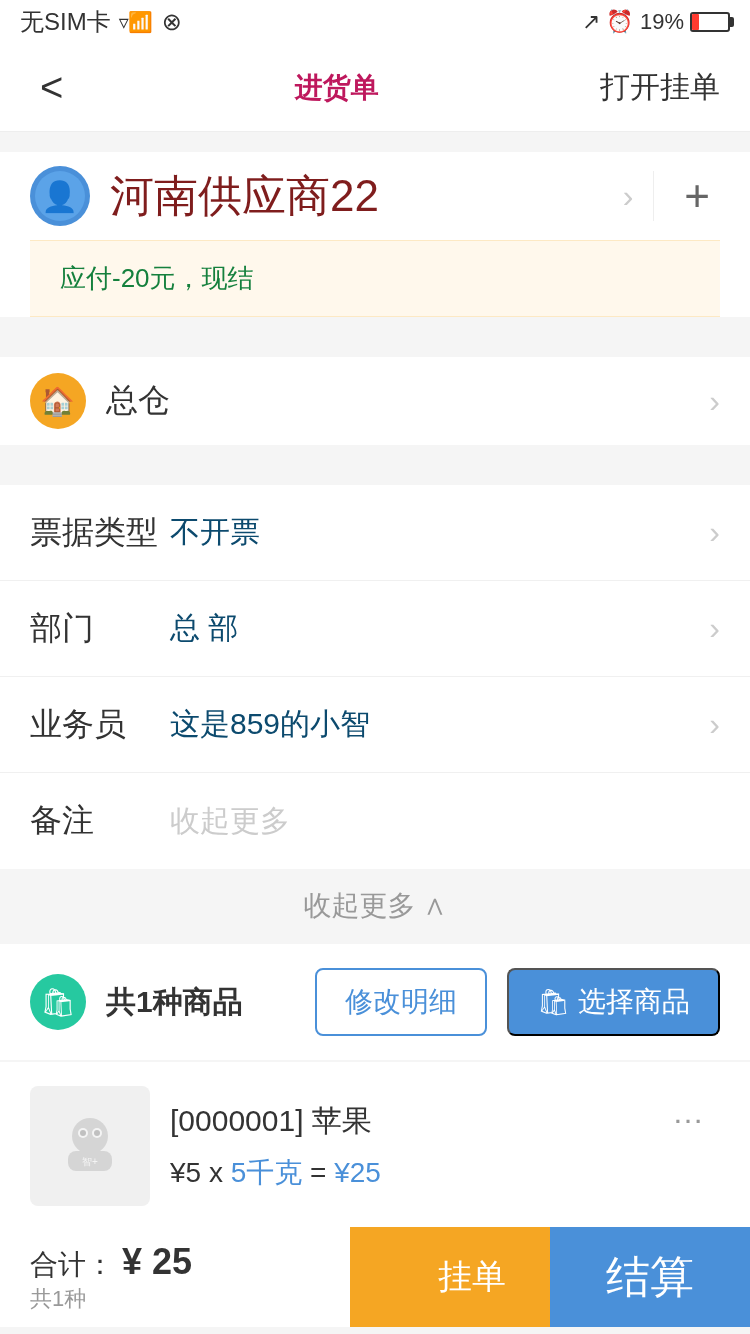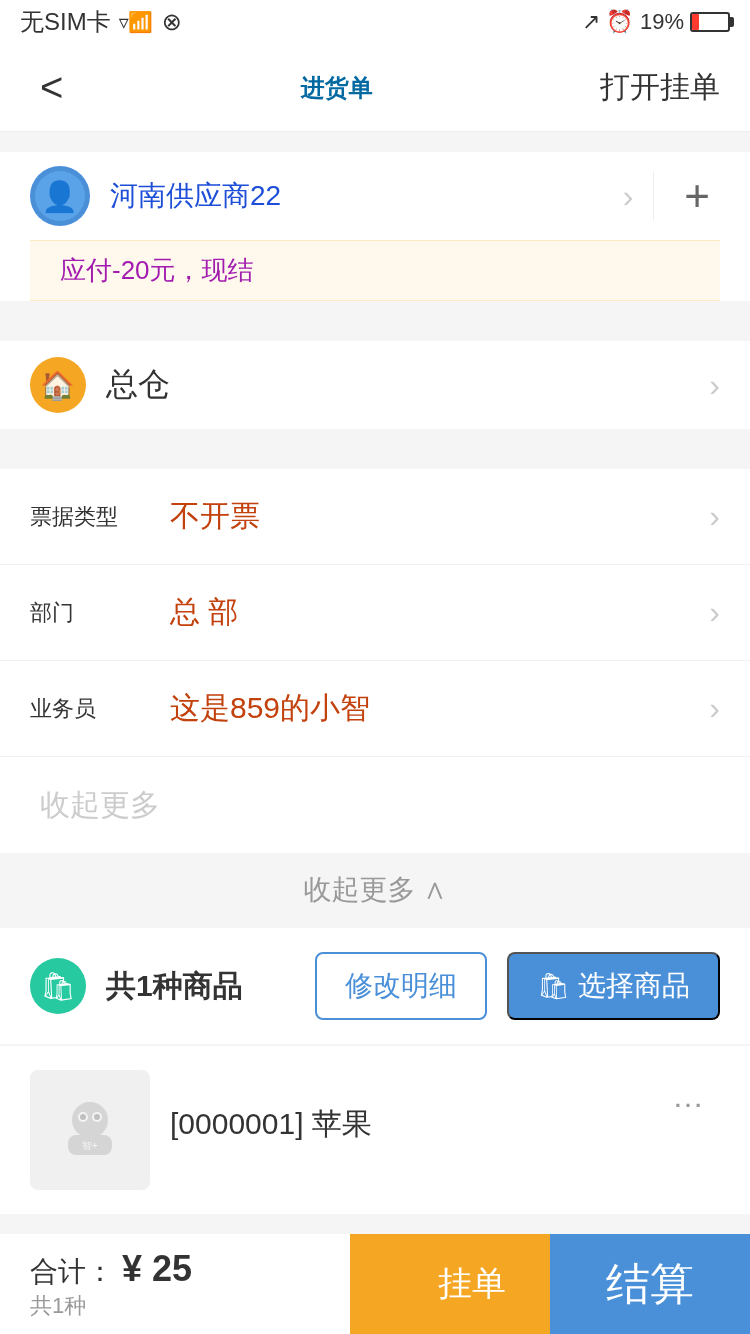--- a/index.html
+++ b/index.html
@@ -49,23 +49,23 @@
       padding: 0 30px;
       border-bottom: 1px solid #eee;
     }
     .nav-back {
       font-size: 40px;
       color: #333;
       cursor: pointer;
       padding: 10px;
     }
     .nav-title {
-      font-size: 24px;
+      font-size: 28px;
       font-weight: 600;
-      color: #0369a1;
+      color: #be185d;
     }
     .nav-action {
       font-size: 30px;
       color: #333;
       cursor: pointer;
     }
 
     
     .content {
       background: #f5f5f5;
@@ -92,44 +92,44 @@
       flex-shrink: 0;
     }
     .supplier-avatar-inner {
       width: 50px; height: 50px; border-radius: 50%;
       background: #5ba3e8;
       display: flex; align-items: center; justify-content: center;
     }
     .person-icon { color: #fff; font-size: 30px; }
     .supplier-name {
       flex: 1;
-      font-size: 28px;
-      color: #1d4ed8;
+      font-size: 44px;
+      color: #7f1d1d;
     }
     .chevron-right {
       color: #ccc;
       font-size: 32px;
       margin-left: 10px;
     }
     .divider-vertical {
       width: 1px; height: 50px; background: #eee; margin: 0 20px;
     }
     .plus-btn {
       font-size: 44px;
       color: #666;
       cursor: pointer;
       padding: 10px;
     }
 
     
     .notice-banner {
       background: #fff8ec;
-      padding: 12px 30px;
+      padding: 20px 30px;
       font-size: 26px;
-      color: #a21caf;
+      color: #15803d;
       border-top: 1px solid #fde9c4;
       border-bottom: 1px solid #fde9c4;
     }
 
     
     .warehouse-section {
       background: #fff;
       padding: 0 30px;
       margin-top: 20px;
     }
@@ -161,29 +161,29 @@
       display: flex;
       align-items: center;
       height: 96px;
       padding: 0 30px;
       border-bottom: 1px solid #f0f0f0;
     }
     .form-row:last-child {
       border-bottom: none;
     }
     .form-label {
-      font-size: 22px;
+      font-size: 32px;
       color: #333;
       width: 130px;
       flex-shrink: 0;
     }
     .form-value {
       flex: 1;
       font-size: 30px;
-      color: #c2410c;
+      color: #0c4a6e;
       padding-left: 10px;
     }
     .form-value.placeholder {
       color: #ccc;
     }
 
     
     .collapse-bar {
       background: #f5f5f5;
       height: 72px;
@@ -289,21 +289,21 @@
       padding: 8px 16px;
       cursor: pointer;
       color: #999;
       font-size: 32px;
       align-self: flex-start;
     }
 
     
     .bottom-bar {
       position: fixed;
-      bottom: 0;
+      bottom: 7px;
       width: 750px;
       height: 100px;
       display: flex;
       background: #fff;
     }
     .total-section {
       flex: 1;
       display: flex;
       flex-direction: column;
       justify-content: center;
@@ -415,20 +415,21 @@
       <span class="form-label">部门</span>
       <span class="form-value">总 部</span>
       <span class="chevron-right">›</span>
     </div>
     <div class="form-row">
       <span class="form-label">业务员</span>
       <span class="form-value">这是859的小智</span>
       <span class="chevron-right">›</span>
     </div>
     <div class="form-row">
+      <span class="form-label">备注</span>
       <span class="form-value placeholder">收起更多</span>
     </div>
   </div>
 
   <div class="collapse-bar">收起更多 ∧</div>
 
   <div class="product-header">
     <div class="product-count-icon">
       <span class="bag-unicode">🛍</span>
     </div>
@@ -451,20 +452,27 @@
         <path d="M30 40 Q40 48 50 40" stroke="#999" stroke-width="2" fill="none"></path>
         <rect x="18" y="45" width="44" height="20" rx="8" fill="#999"></rect>
         <text x="40" y="59" text-anchor="middle" fill="white" font-size="10">智+</text>
       </svg>
     </div>
     <div class="product-info">
       <div class="product-name">
         <span>[0000001]</span>
         <span>苹果</span>
       </div>
+      <div class="product-price">
+        <span>¥5</span>
+        <span> x </span>
+        <span class="price-highlight">5千克</span>
+        <span> = </span>
+        <span class="price-result">¥25</span>
+      </div>
     </div>
     <span class="more-btn">…</span>
   </div>
 
   <div style="height: 120px;"></div>
 </div>
 
 <div class="bottom-bar">
   <div class="total-section">
     <div class="bottom-total-info">

